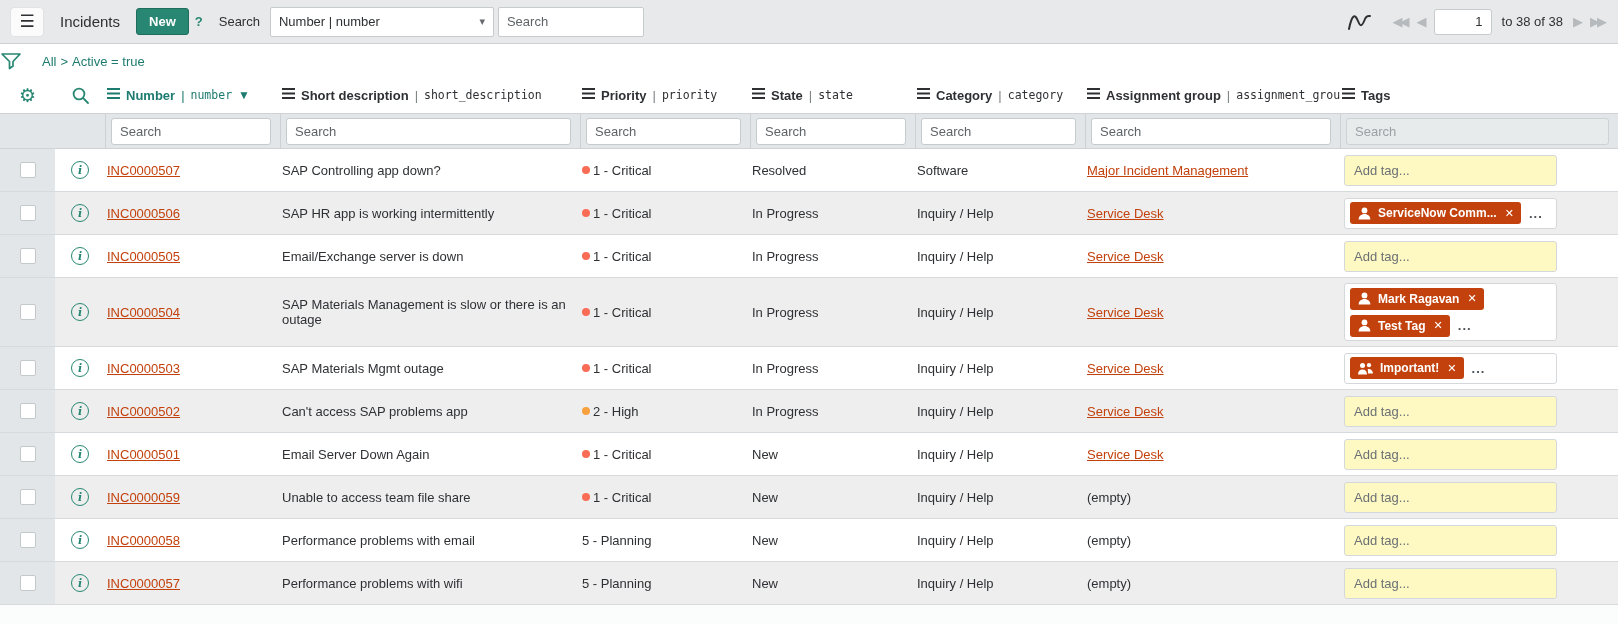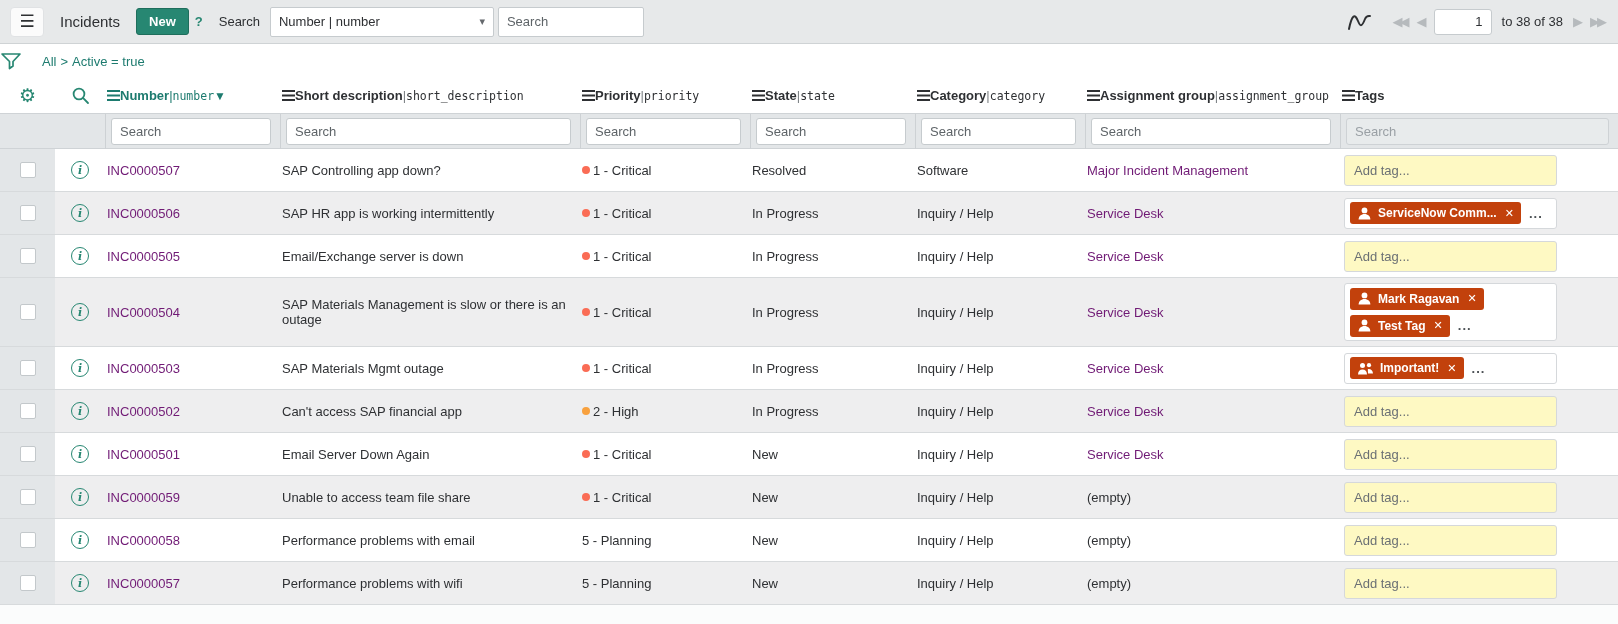--- a/index.html
+++ b/index.html
@@ -54,21 +54,21 @@
   .crumb a { color:#1d7b6f; text-decoration:none; cursor:pointer; }
   .crumb .sep { color:#1d7b6f; margin:0 4px; }
 
   
   .grid { display:grid; grid-template-columns:55px 50px 175px 300px 170px 165px 170px 255px 1fr; }
 
   
   .colhead { height:35px; background:#fff; align-items:center; }
   .colhead .iconcell { display:flex; justify-content:center; align-items:center; cursor:pointer; }
   .gear-glyph { color:#278772; font-size:19px; line-height:1; }
-  .hcell { display:flex; align-items:center; padding-left:2px; cursor:pointer; white-space:nowrap; overflow:hidden; }
+  .hcell { display:flex; align-items:flex-start; gap:6px; padding-left:2px; cursor:pointer; white-space:nowrap; overflow:hidden; }
   .hcell .hname { font-weight:bold; font-size:13px; color:#2e3033; }
   .hcell .hpipe { color:#7d8285; }
   .hcell .hfield { font-family:"DejaVu Sans Mono", monospace; font-size:11.5px; color:#2e3033; }
   .hcell.sorted .hname, .hcell.sorted .hpipe, .hcell.sorted .hfield { color:#1d7b6f; }
   .sort-caret { color:#1d7b6f; font-size:12px; }
   .colmenu { flex:0 0 auto; }
 
   
   .searchrow {
     display:grid; grid-template-columns:105px 175px 300px 170px 165px 170px 255px 1fr;
@@ -95,21 +95,21 @@
     width:16px; height:16px; appearance:none; background:#fff; border:1px solid #c3c8cb;
     border-radius:2px; cursor:pointer;
   }
   .infocell { display:flex; align-items:center; justify-content:center; }
   .info-icon {
     width:18px; height:18px; border:1.6px solid #278772; border-radius:50%; color:#278772;
     font-size:11px; font-weight:bold; display:flex; align-items:center; justify-content:center;
     cursor:pointer; font-family:"DejaVu Serif", serif; font-style:italic;
   }
   .cell { padding:4px 10px 4px 2px; }
-  .num-link, .group-link { color:#701a75; cursor:pointer; }
+  .num-link, .group-link { color:#c2410c; text-decoration:underline; cursor:pointer; }
   .pri { display:flex; align-items:center; gap:3px; }
   .dot { width:8px; height:8px; border-radius:50%; flex:0 0 auto; }
   .dot.critical { background:#fa6c55; }
   .dot.high { background:#f8a13e; }
 
   
   .tagcell { padding:5px 12px 5px 4px; }
   .tagbox {
     width:213px; min-height:31px; background:#fff; border:1px solid #d5d8db; border-radius:3px;
     display:flex; align-items:center; flex-wrap:wrap; gap:4px; padding:3px 5px;
@@ -462,21 +462,21 @@
     </div>
 
     <div class="grid row odd">
       <div class="selcell">
           <input type="checkbox" style="">
         </div>
       <div class="infocell">
           <span class="info-icon">i</span>
         </div>
       <div class="cell"><a class="num-link">INC0000502</a></div>
-      <div class="cell">Can't access SAP financial app</div>
+      <div class="cell">Can't access SAP problems app</div>
       <div class="cell pri">
           <span class="dot high"></span>
           <span>2 - High</span>
         </div>
       <div class="cell">In Progress</div>
       <div class="cell">Inquiry / Help</div>
       <div class="cell"><a class="group-link">Service Desk</a></div>
       <div class="tagcell"><input class="addtag" placeholder="Add tag..." style=""></div>
     </div>
 

